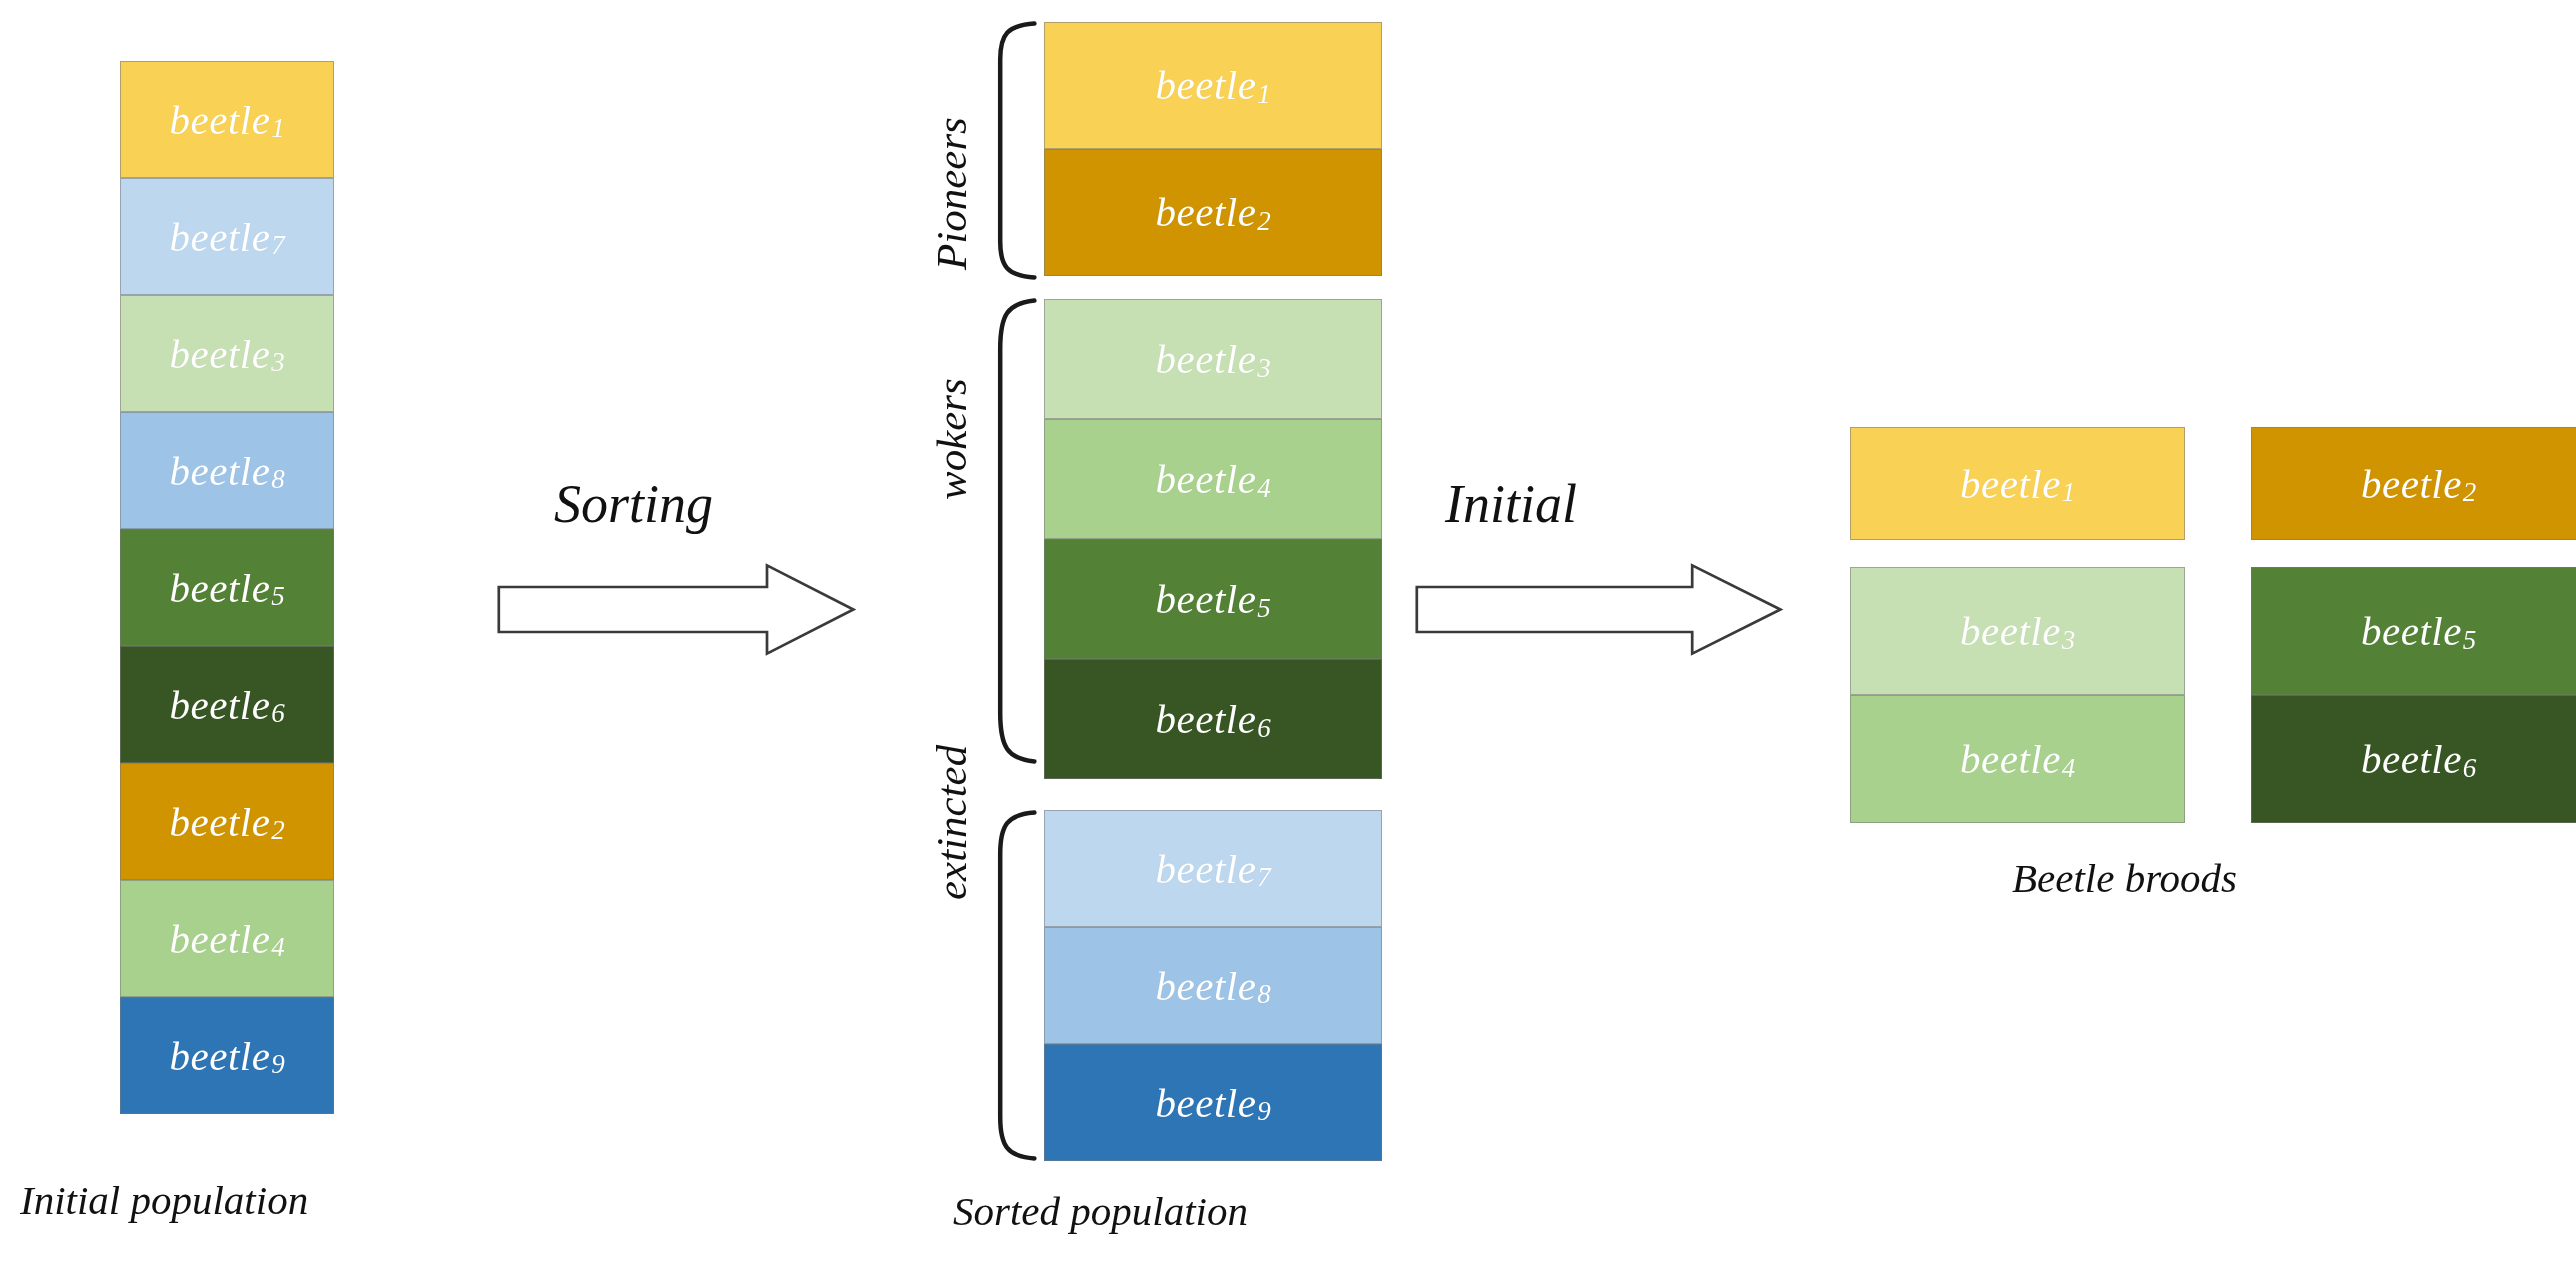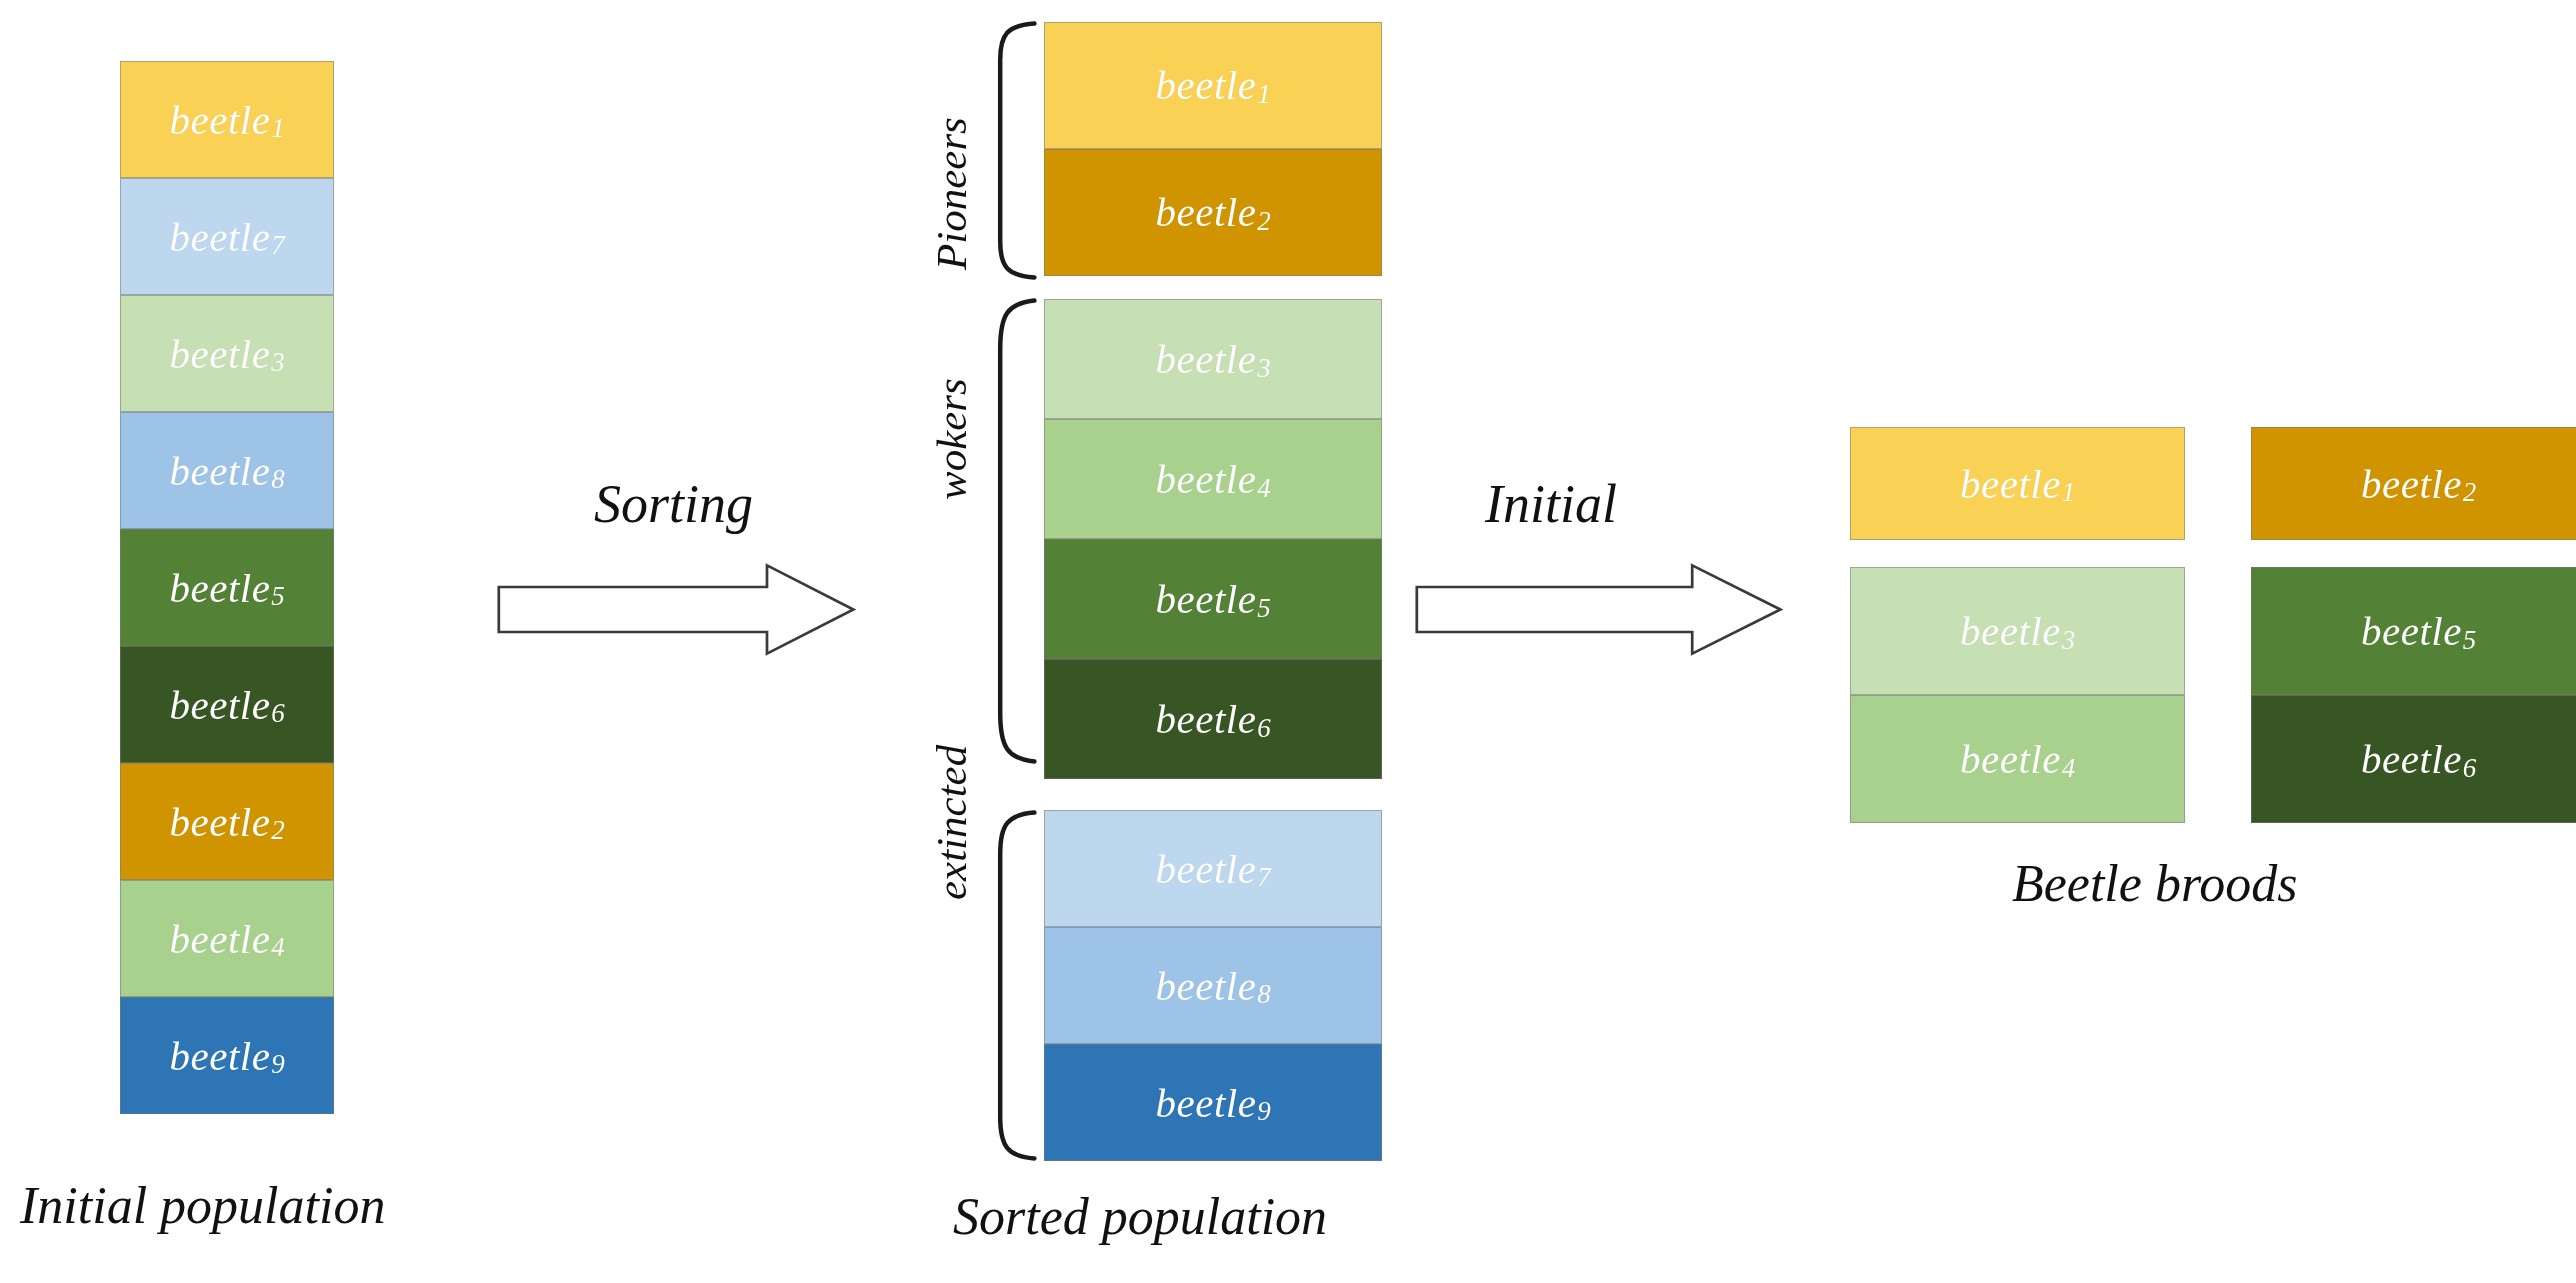--- a/index.html
+++ b/index.html
@@ -33,33 +33,32 @@
   }
 
   
   .stack{position:absolute;}
   .stack .cell{position:relative; width:100%;}
 
   
   .caption{
     position:absolute;
     font-style:italic;
-    font-size:52px;
+    font-size:41px;
     color:#111;
     white-space:nowrap;
   }
 
   
   .arrow-label{
     position:absolute;
     font-style:italic;
     font-size:54px;
     color:#111;
     white-space:nowrap;
-    margin-left:40px;
   }
 
   
   .block-arrow{position:absolute;}
 
   
   .grp-label{
     position:absolute;
     font-style:italic;
     font-size:43px;

